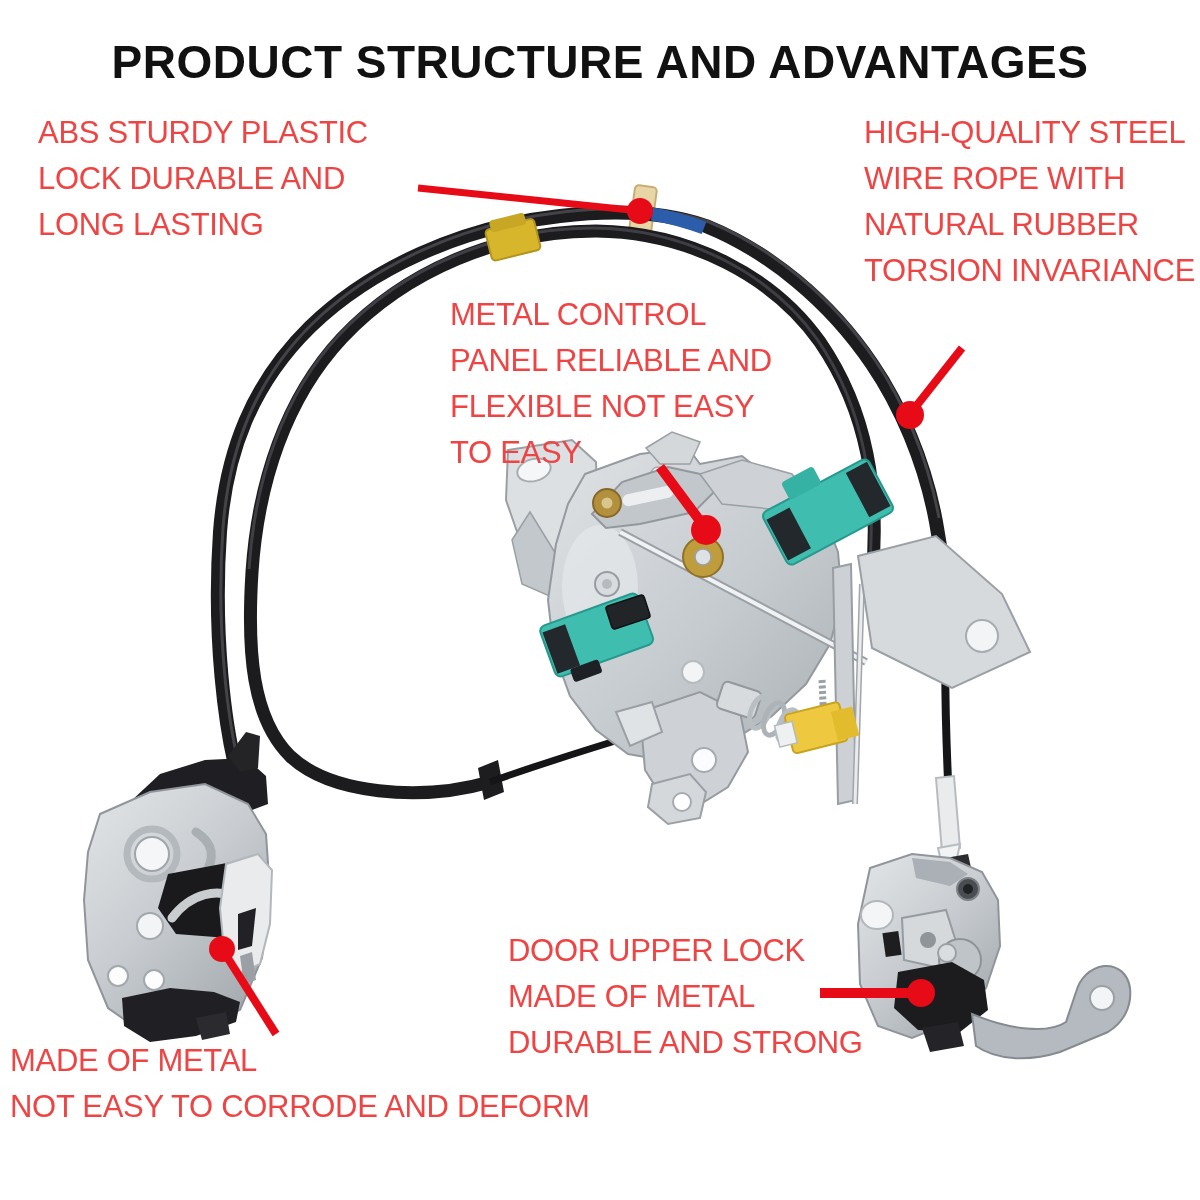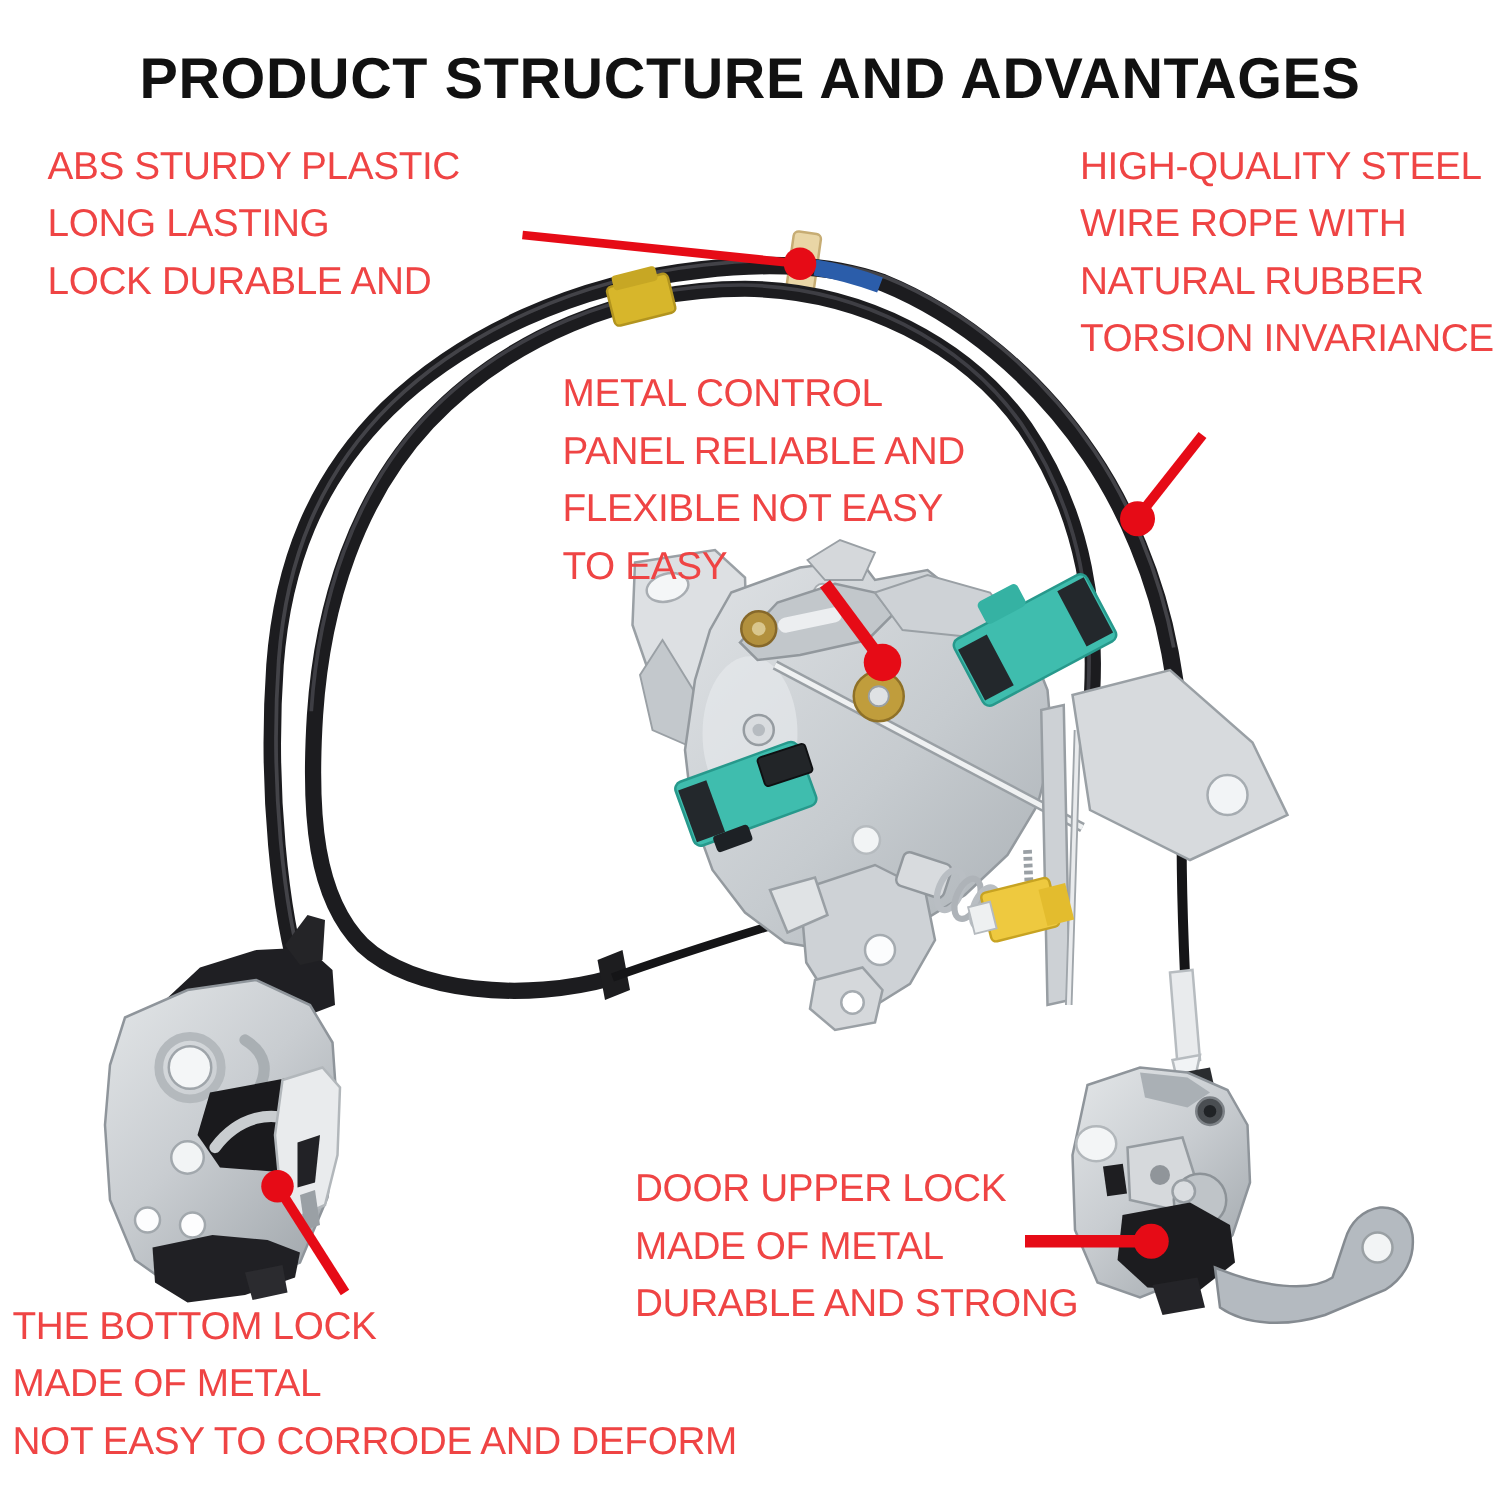--- a/index.html
+++ b/index.html
@@ -212,22 +212,22 @@
       <circle cx="706" cy="518" r="15" fill="#e60b16"></circle>
       <circle cx="921" cy="981" r="14" fill="#e60b16"></circle>
       <circle cx="222" cy="937" r="13" fill="#e60b16"></circle>
     </g>
   </svg>
 
   <div id="title">PRODUCT STRUCTURE AND ADVANTAGES</div>
 
   <div class="txt" style="left:38px;top:98px;width:460px;">
     <div>ABS STURDY PLASTIC</div>
+    <div>LOCK DURABLE AND</div>
     <div>LONG LASTING</div>
-    <div>LOCK DURABLE AND</div>
   </div>
 
   <div class="txt" style="left:864px;top:98px;width:370px;">
     <div>HIGH-QUALITY STEEL</div>
     <div>WIRE ROPE  WITH</div>
     <div>NATURAL RUBBER</div>
     <div>TORSION INVARIANCE</div>
   </div>
 
   <div class="txt" style="left:450px;top:280px;width:395px;">
@@ -237,18 +237,17 @@
     <div>TO EASY</div>
   </div>
 
   <div class="txt" style="left:508px;top:916px;width:420px;">
     <div>DOOR UPPER LOCK</div>
     <div>MADE OF METAL</div>
     <div>DURABLE AND STRONG</div>
   </div>
 
   <div class="txt" style="left:10px;top:1026px;width:585px;">
-    <div>THE BOTTOM LOCK</div>
     <div>MADE OF METAL</div>
     <div>NOT EASY TO CORRODE AND DEFORM</div>
   </div>
 
 </div>
 
 </body></html>

